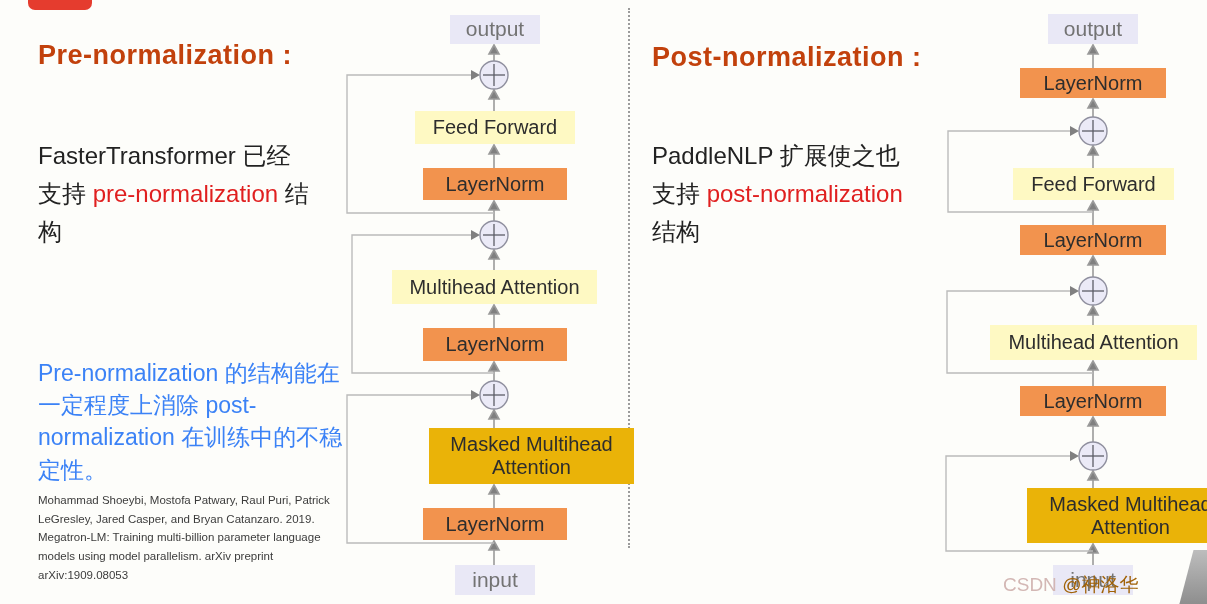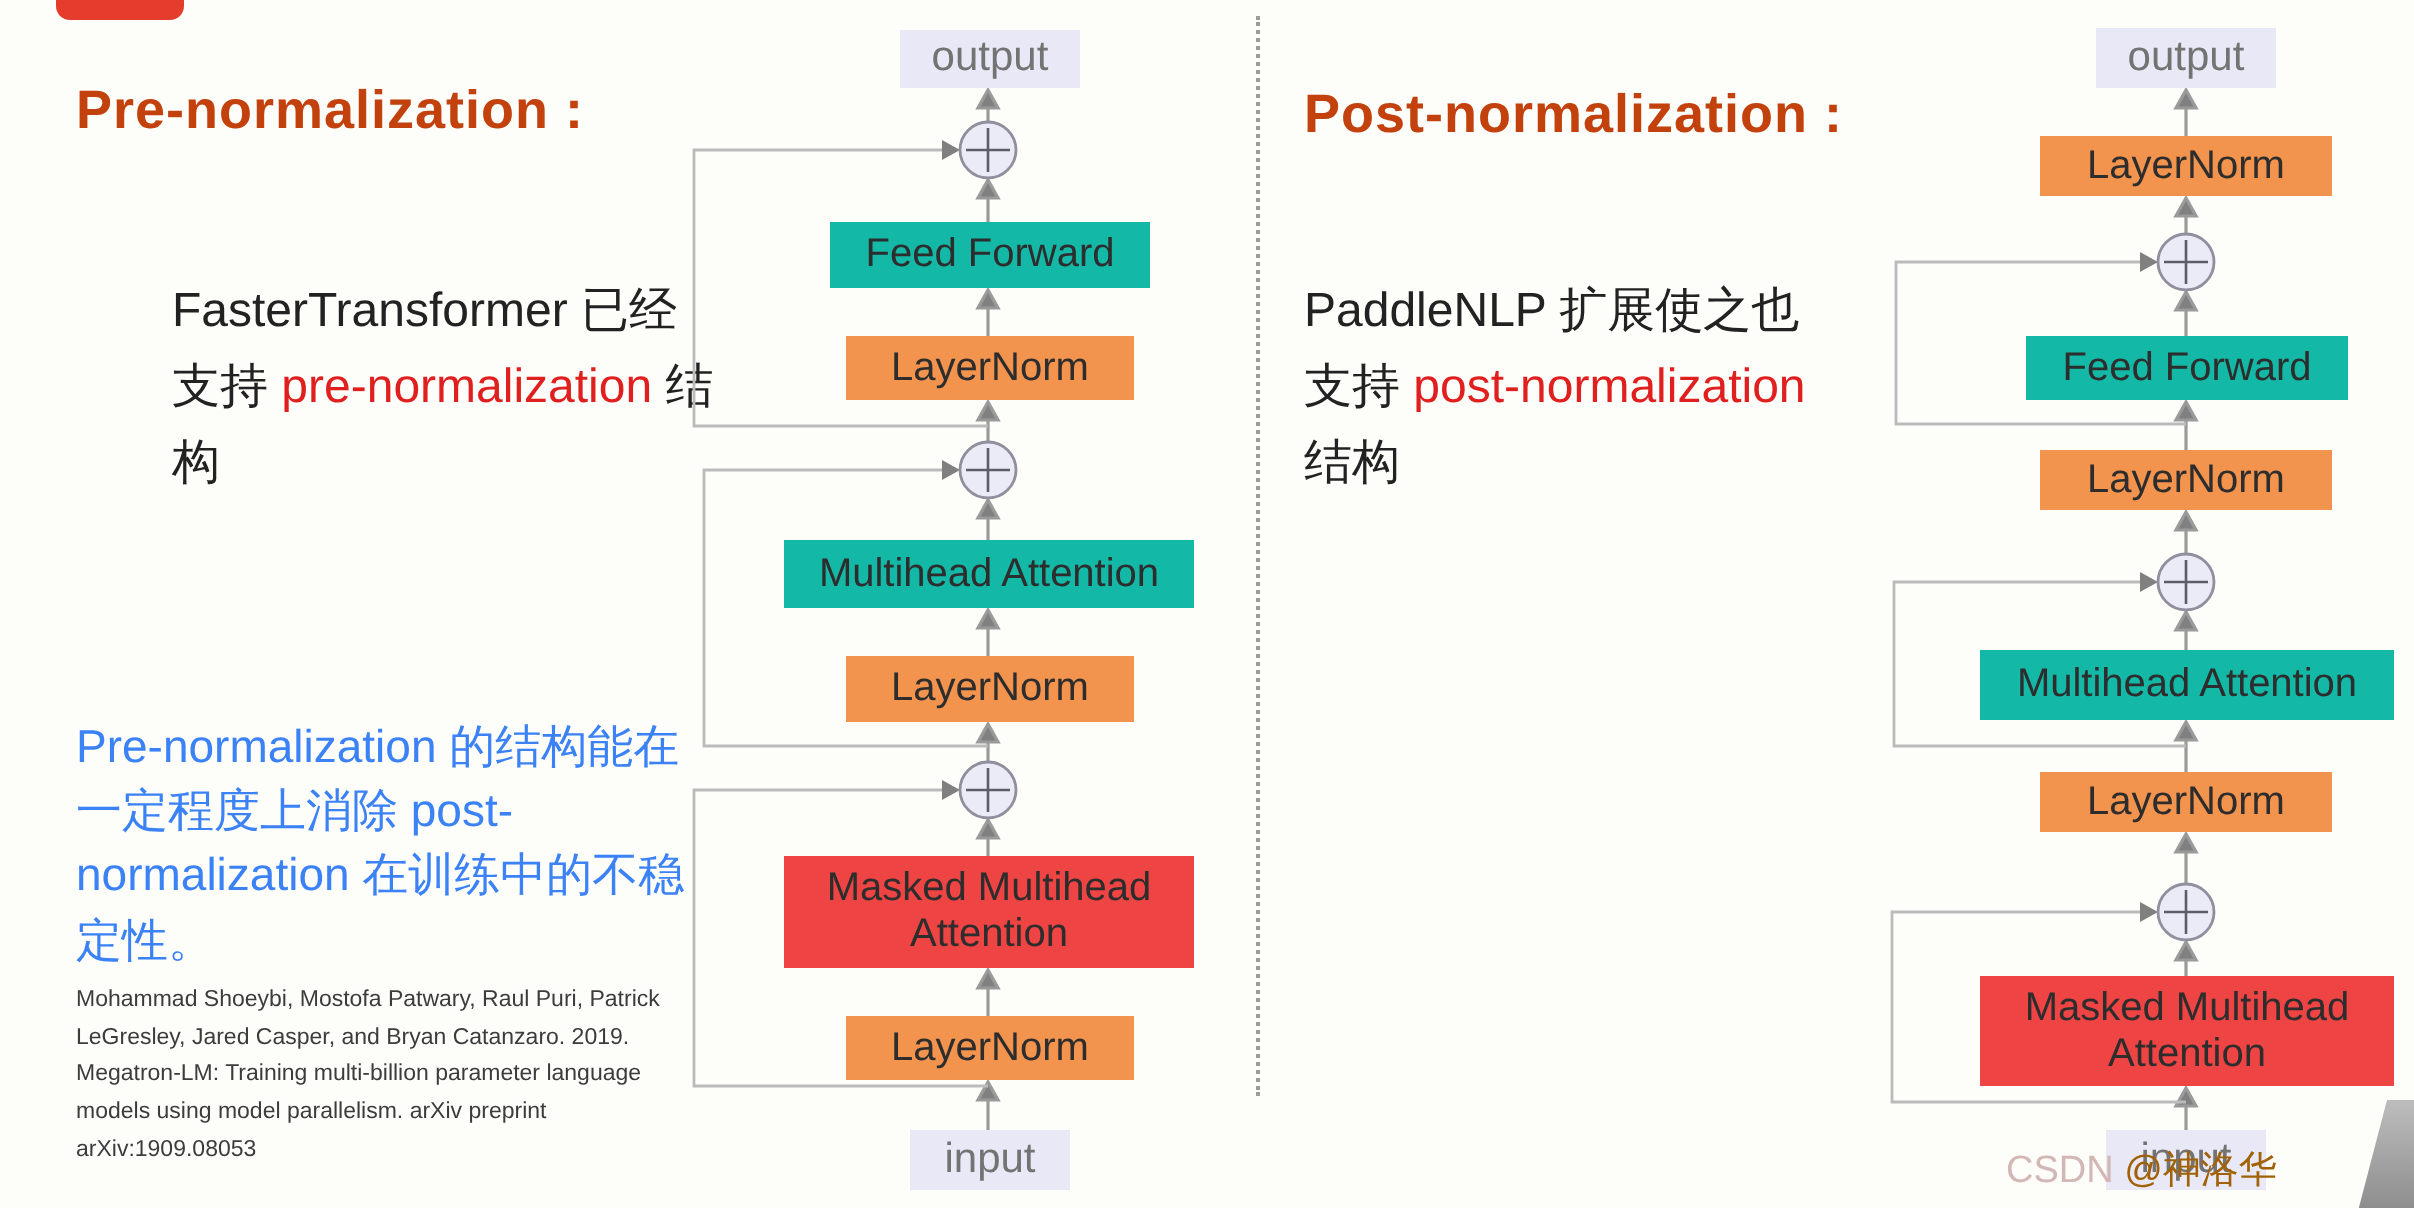--- a/index.html
+++ b/index.html
@@ -16,22 +16,22 @@
   }
   .para{font-size:24px;line-height:1.58;color:#222;}
   .para2{font-size:23px;line-height:1.4;color:#3b82f6;}
   .red{color:#e01f1f;}
   .citation{font-size:11.5px;line-height:1.62;color:#3c3c3c;}
   
   .node{
     position:absolute;display:flex;align-items:center;justify-content:center;
     text-align:center;font-size:20px;color:#2d2d2d;line-height:1.15;
   }
-  .blue{background:#14b8a6;}
-  .masked{background:#ef4444;}
+  .blue{background:#fef9c3;}
+  .masked{background:#eab308;margin-left:37px;}
   .orange{background:#f2934e;}
   .io{background:#e9e8f6;font-size:21px;color:#737373;}
   
   .divider{
     position:absolute;left:628px;top:8px;height:540px;width:0;
     border-left:2px dotted #9b9b9b;
   }
   
   .red-badge{
     position:absolute;left:28px;top:-9px;width:64px;height:19px;
@@ -49,21 +49,21 @@
   .wm-user{color:#a16207;}
   svg{position:absolute;left:0;top:0;}
 </style>
 </head>
 <body>
 
 <div class="red-badge"></div>
 
 <div class="abs title" style="left:38px;top:40px;">Pre-normalization :</div>
 
-<div class="abs para" style="left:38px;top:137px;width:272px;margin-left:48px;">
+<div class="abs para" style="left:38px;top:137px;width:272px;">
   <span>FasterTransformer 已经支持 </span><span class="red">pre-normalization</span><span> 结构</span>
 </div>
 
 <div class="abs para2" style="left:38px;top:357px;width:322px;">Pre-normalization 的结构能在一定程度上消除 post-normalization 在训练中的不稳定性。</div>
 
 <div class="abs citation" style="left:38px;top:491px;width:294px;">Mohammad Shoeybi, Mostofa Patwary, Raul Puri, Patrick LeGresley, Jared Casper, and Bryan Catanzaro. 2019. Megatron-LM: Training multi-billion parameter language models using model parallelism. arXiv preprint arXiv:1909.08053</div>
 
 <div class="abs title" style="left:652px;top:42px;">Post-normalization :</div>
 
 <div class="abs para" style="left:652px;top:137px;width:252px;">

